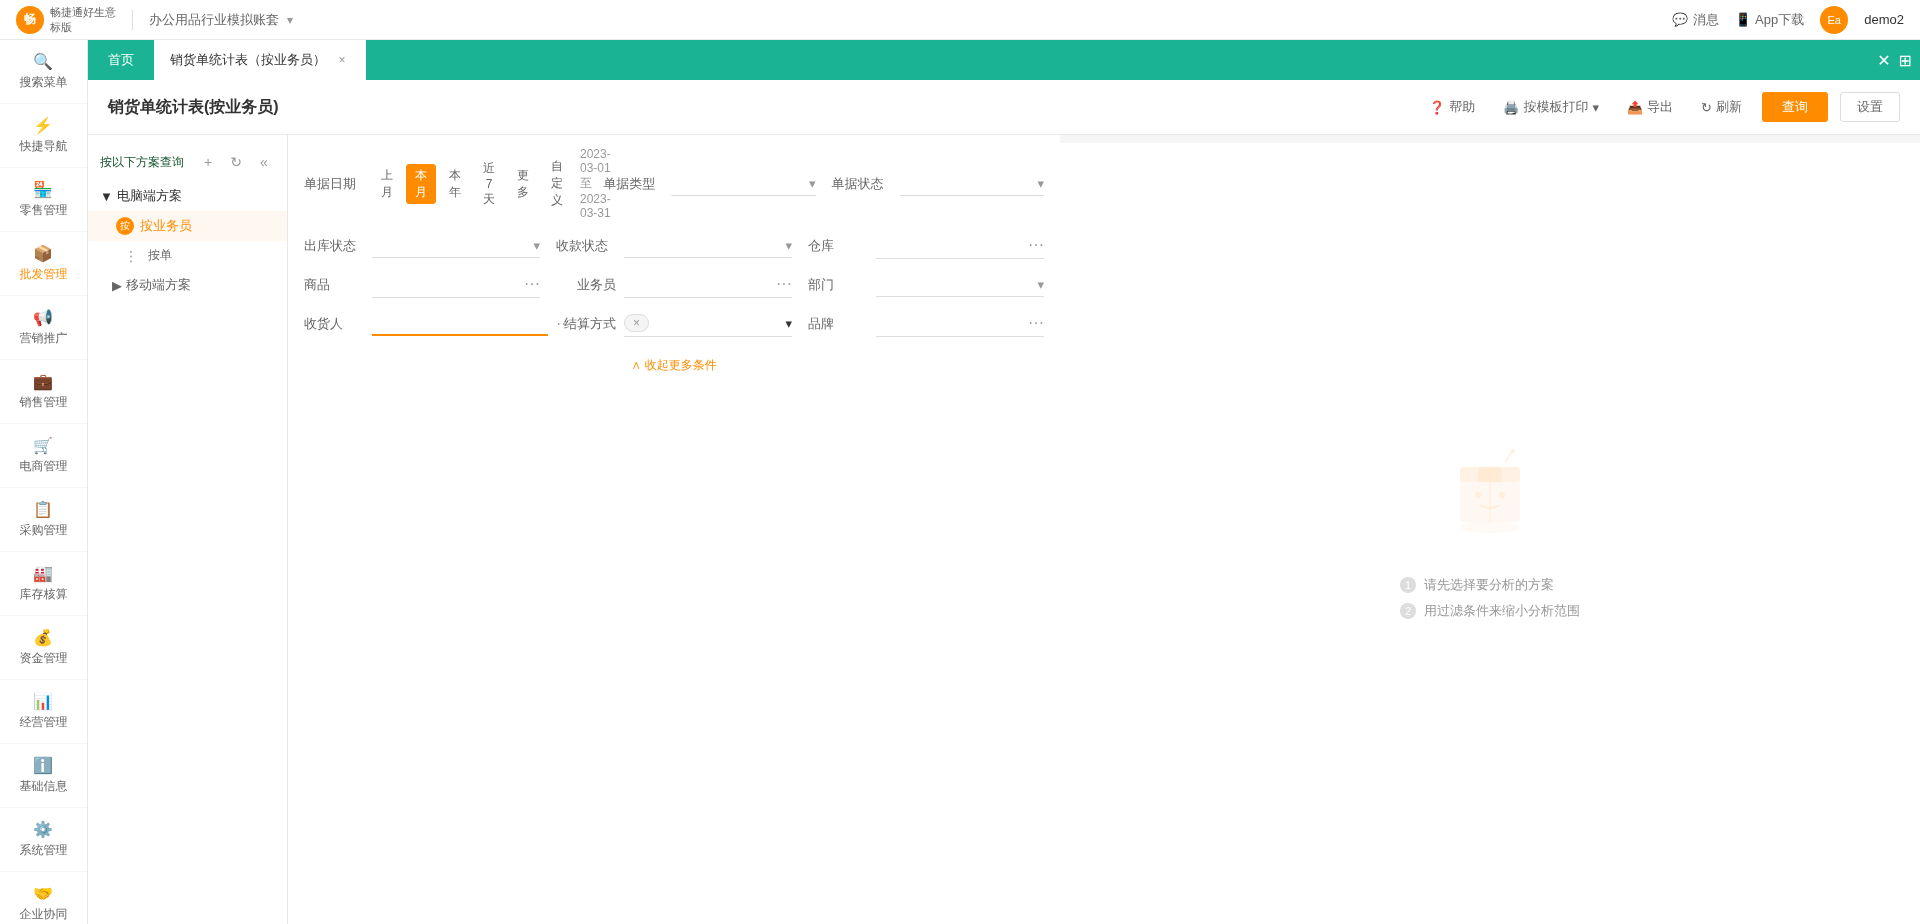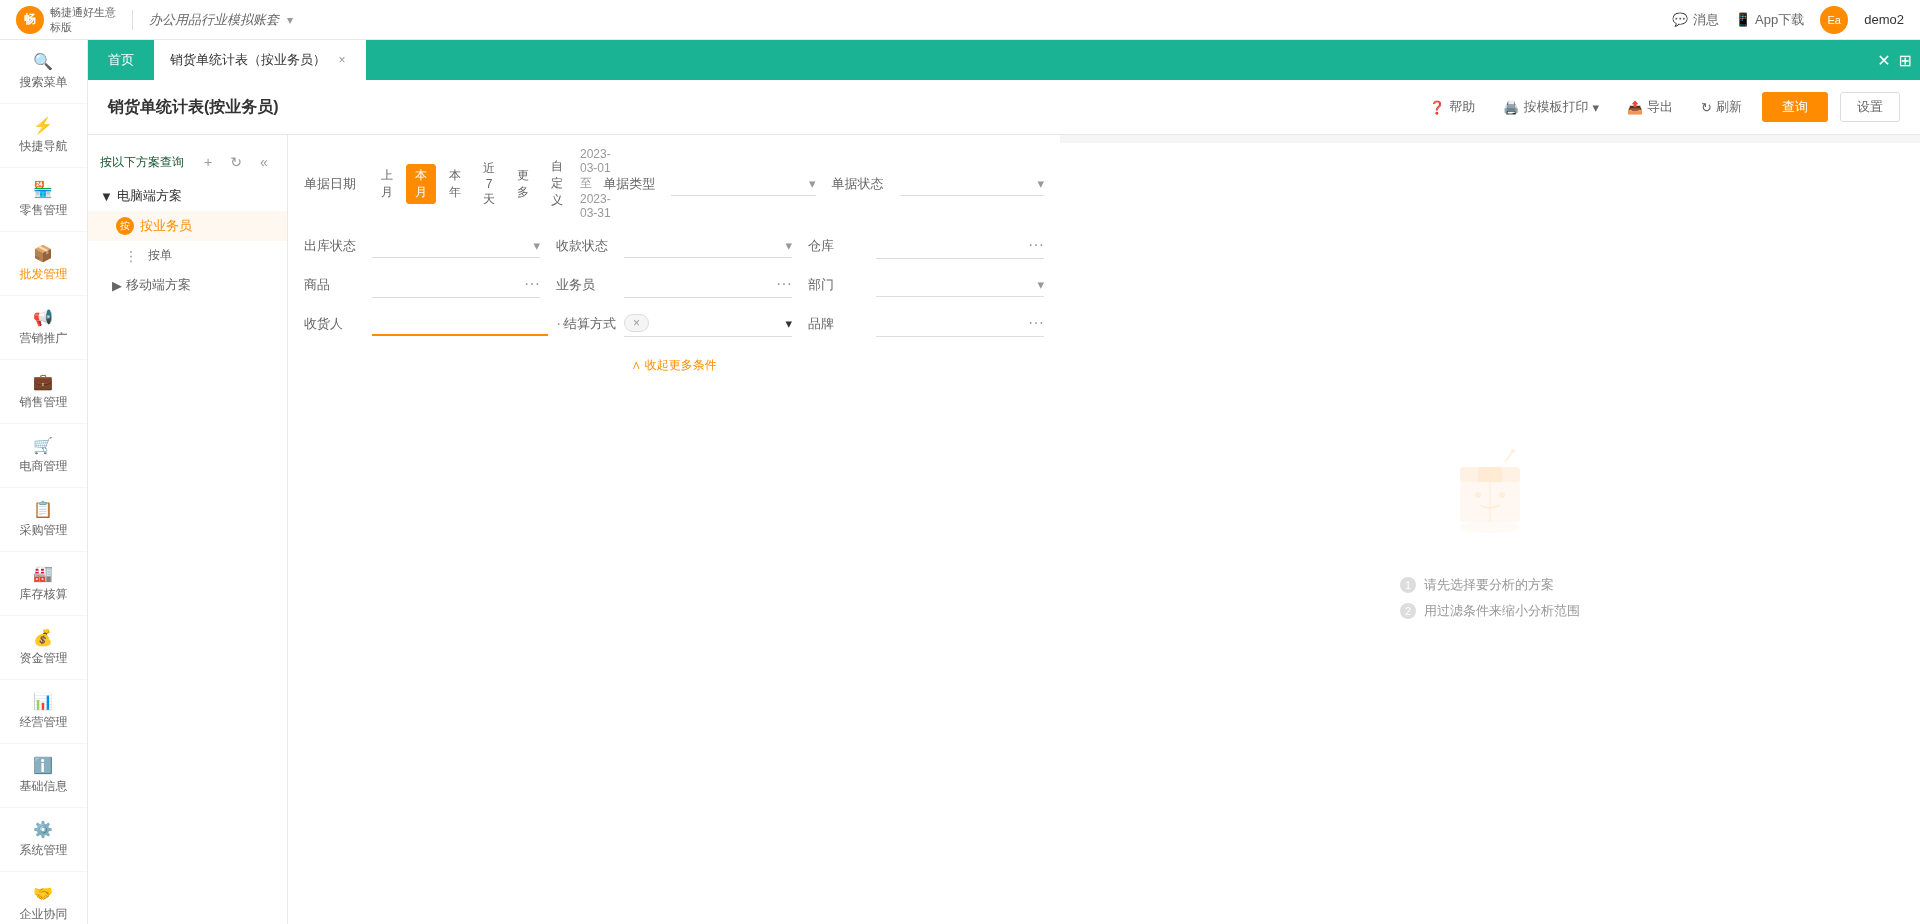--- a/index.html
+++ b/index.html
@@ -14,21 +14,21 @@
       justify-content: space-between;
       padding: 0 16px;
       border-bottom: 1px solid #e8e8e8;
       flex-shrink: 0;
     }
     .top-header-left { display: flex; align-items: center; gap: 8px; }
     .logo-area { display: flex; align-items: center; gap: 6px; }
     .logo-icon { width: 28px; height: 28px; background: #ff8c00; border-radius: 50%; display: flex; align-items: center; justify-content: center; color: white; font-size: 12px; font-weight: bold; }
     .logo-text { font-size: 11px; color: #666; line-height: 1.3; }
     .header-divider { width: 1px; height: 20px; background: #ddd; margin: 0 8px; }
-    .app-name { color: #666; font-size: 13px; font-style: italic; }
+    .app-name { color: #666; font-size: 13px; }
     .dropdown-btn { background: none; border: none; cursor: pointer; color: #999; font-size: 12px; }
     .top-header-right { display: flex; align-items: center; gap: 16px; }
     .header-btn { display: flex; align-items: center; gap: 4px; color: #666; font-size: 13px; cursor: pointer; background: none; border: none; }
     .user-avatar { width: 28px; height: 28px; border-radius: 50%; background: #ff8c00; display: flex; align-items: center; justify-content: center; color: white; font-size: 11px; overflow: hidden; }
     .user-name { color: #333; font-size: 13px; cursor: pointer; }
 
     
     .main-layout { display: flex; flex: 1; overflow: hidden; }
 
     
@@ -335,21 +335,21 @@
               </div>
             </div>
 
             <div class="filter-row">
               <div class="filter-item" style="flex:1;">
                 <span class="filter-label">商品</span>
                 <div style="flex:1; border-bottom:1px solid #ddd; padding:4px 0; display:flex; align-items:center; justify-content:flex-end;">
                   <span class="filter-dots">···</span>
                 </div>
               </div>
-              <div class="filter-item" style="flex:1;">
+              <div class="filter-item" style="flex:1;text-align:right;">
                 <span class="filter-label">业务员</span>
                 <div style="flex:1; border-bottom:1px solid #ddd; padding:4px 0; display:flex; align-items:center; justify-content:flex-end;">
                   <span class="filter-dots">···</span>
                 </div>
               </div>
               <div class="filter-item" style="flex:1;">
                 <span class="filter-label">部门</span>
                 <div class="filter-select" style="flex:1;">
                   <span style="color:#bbb;"></span>
                   <span>▾</span>

